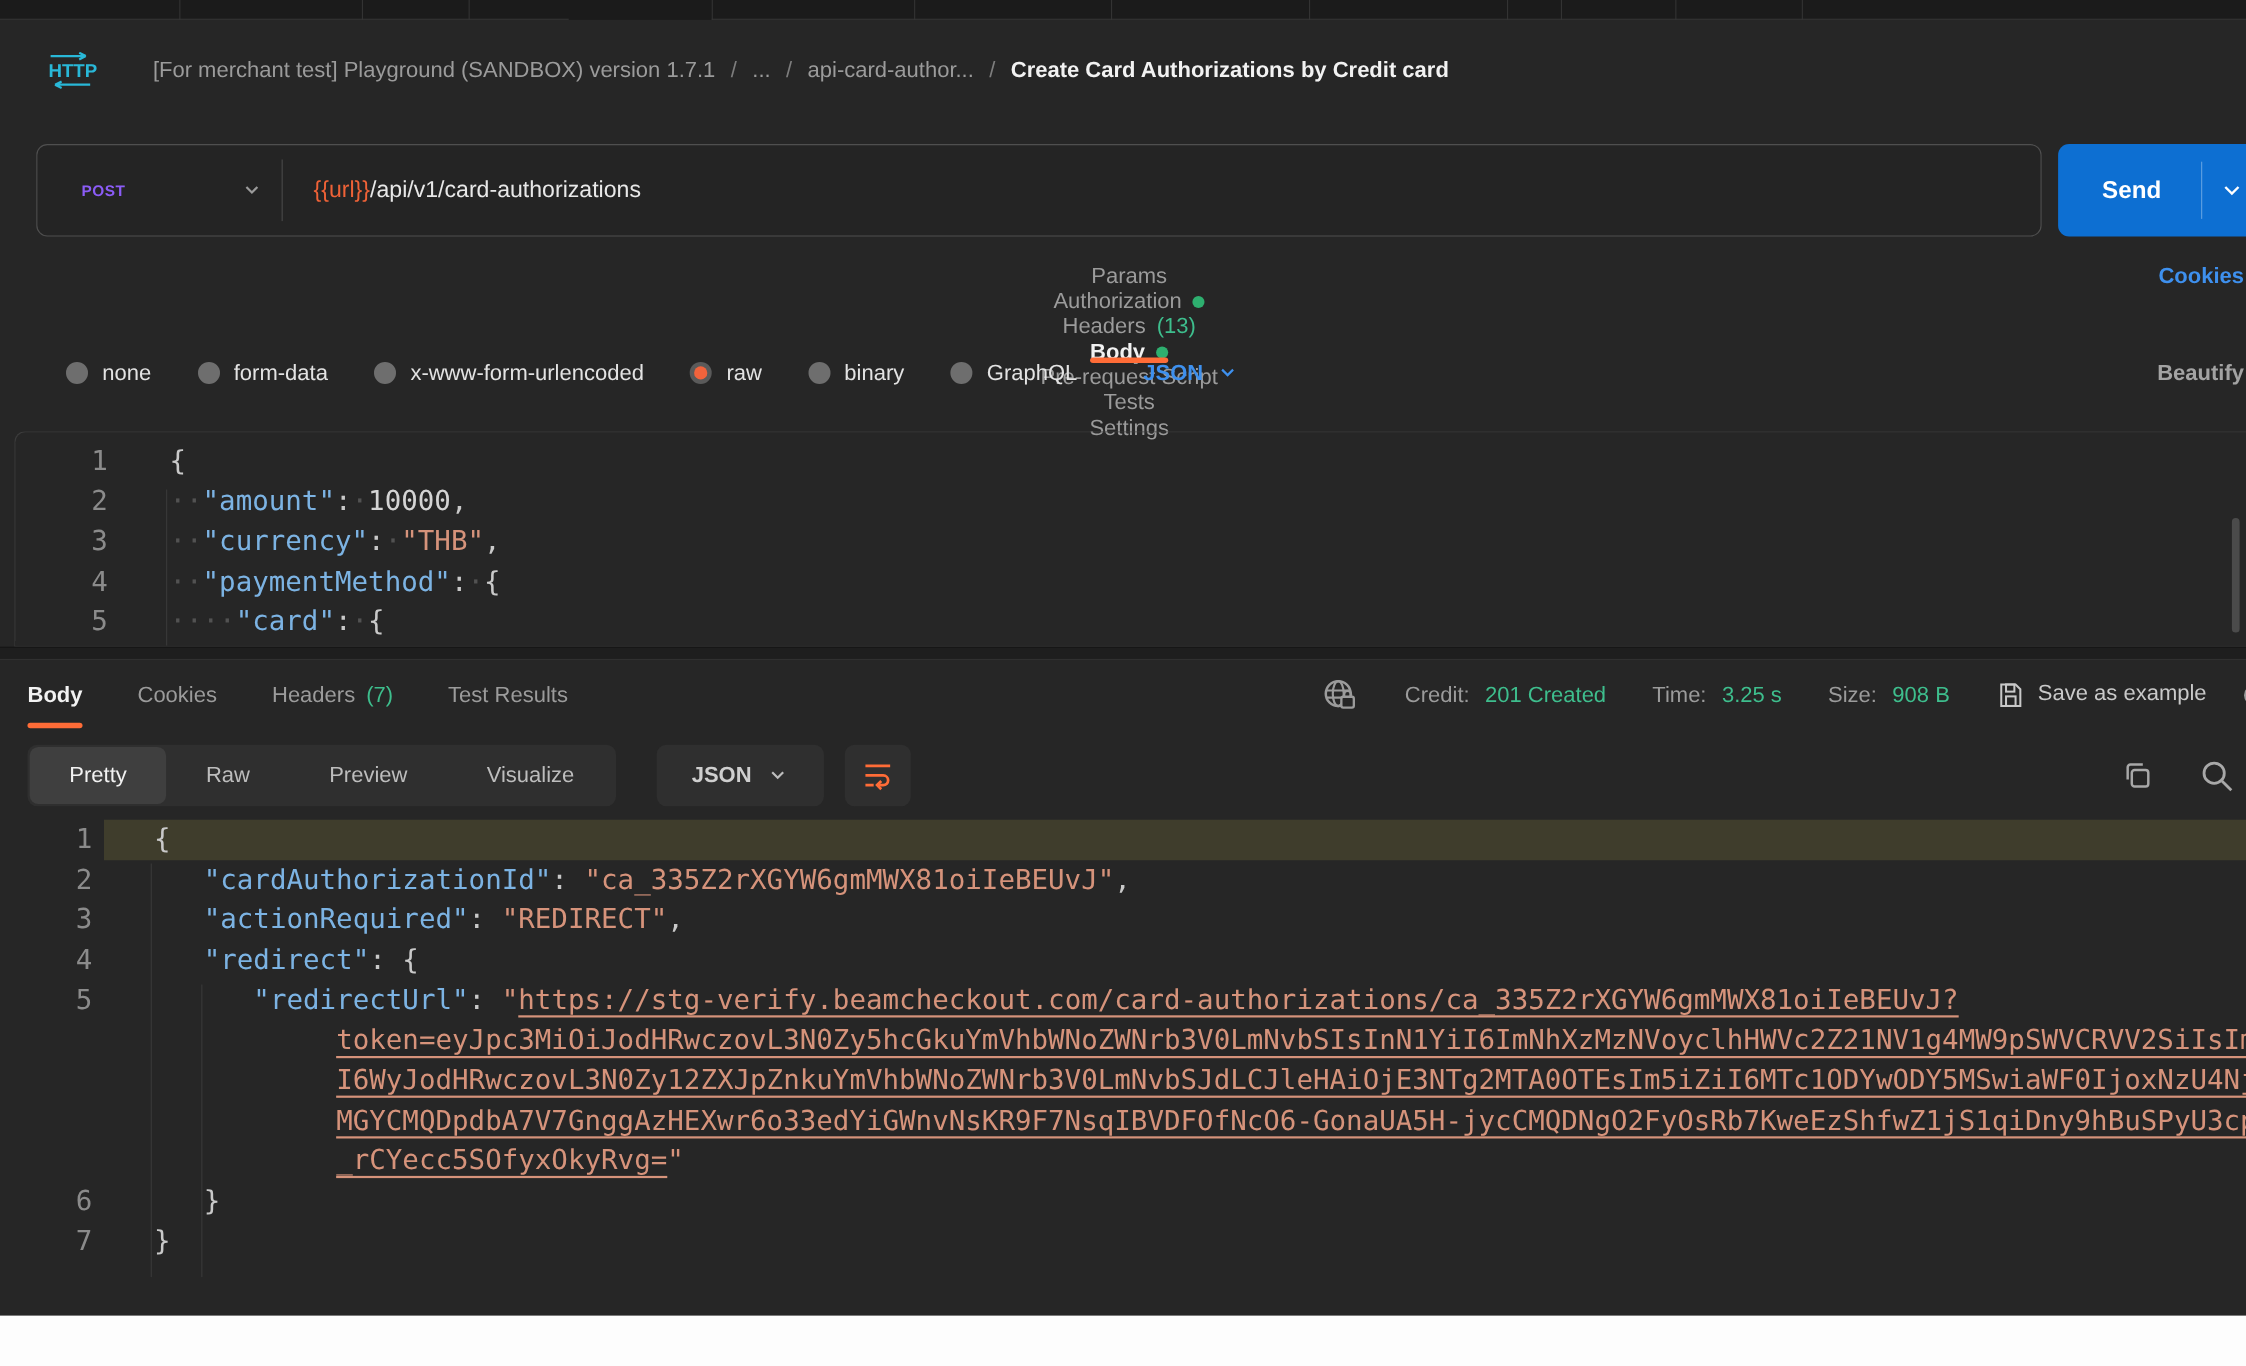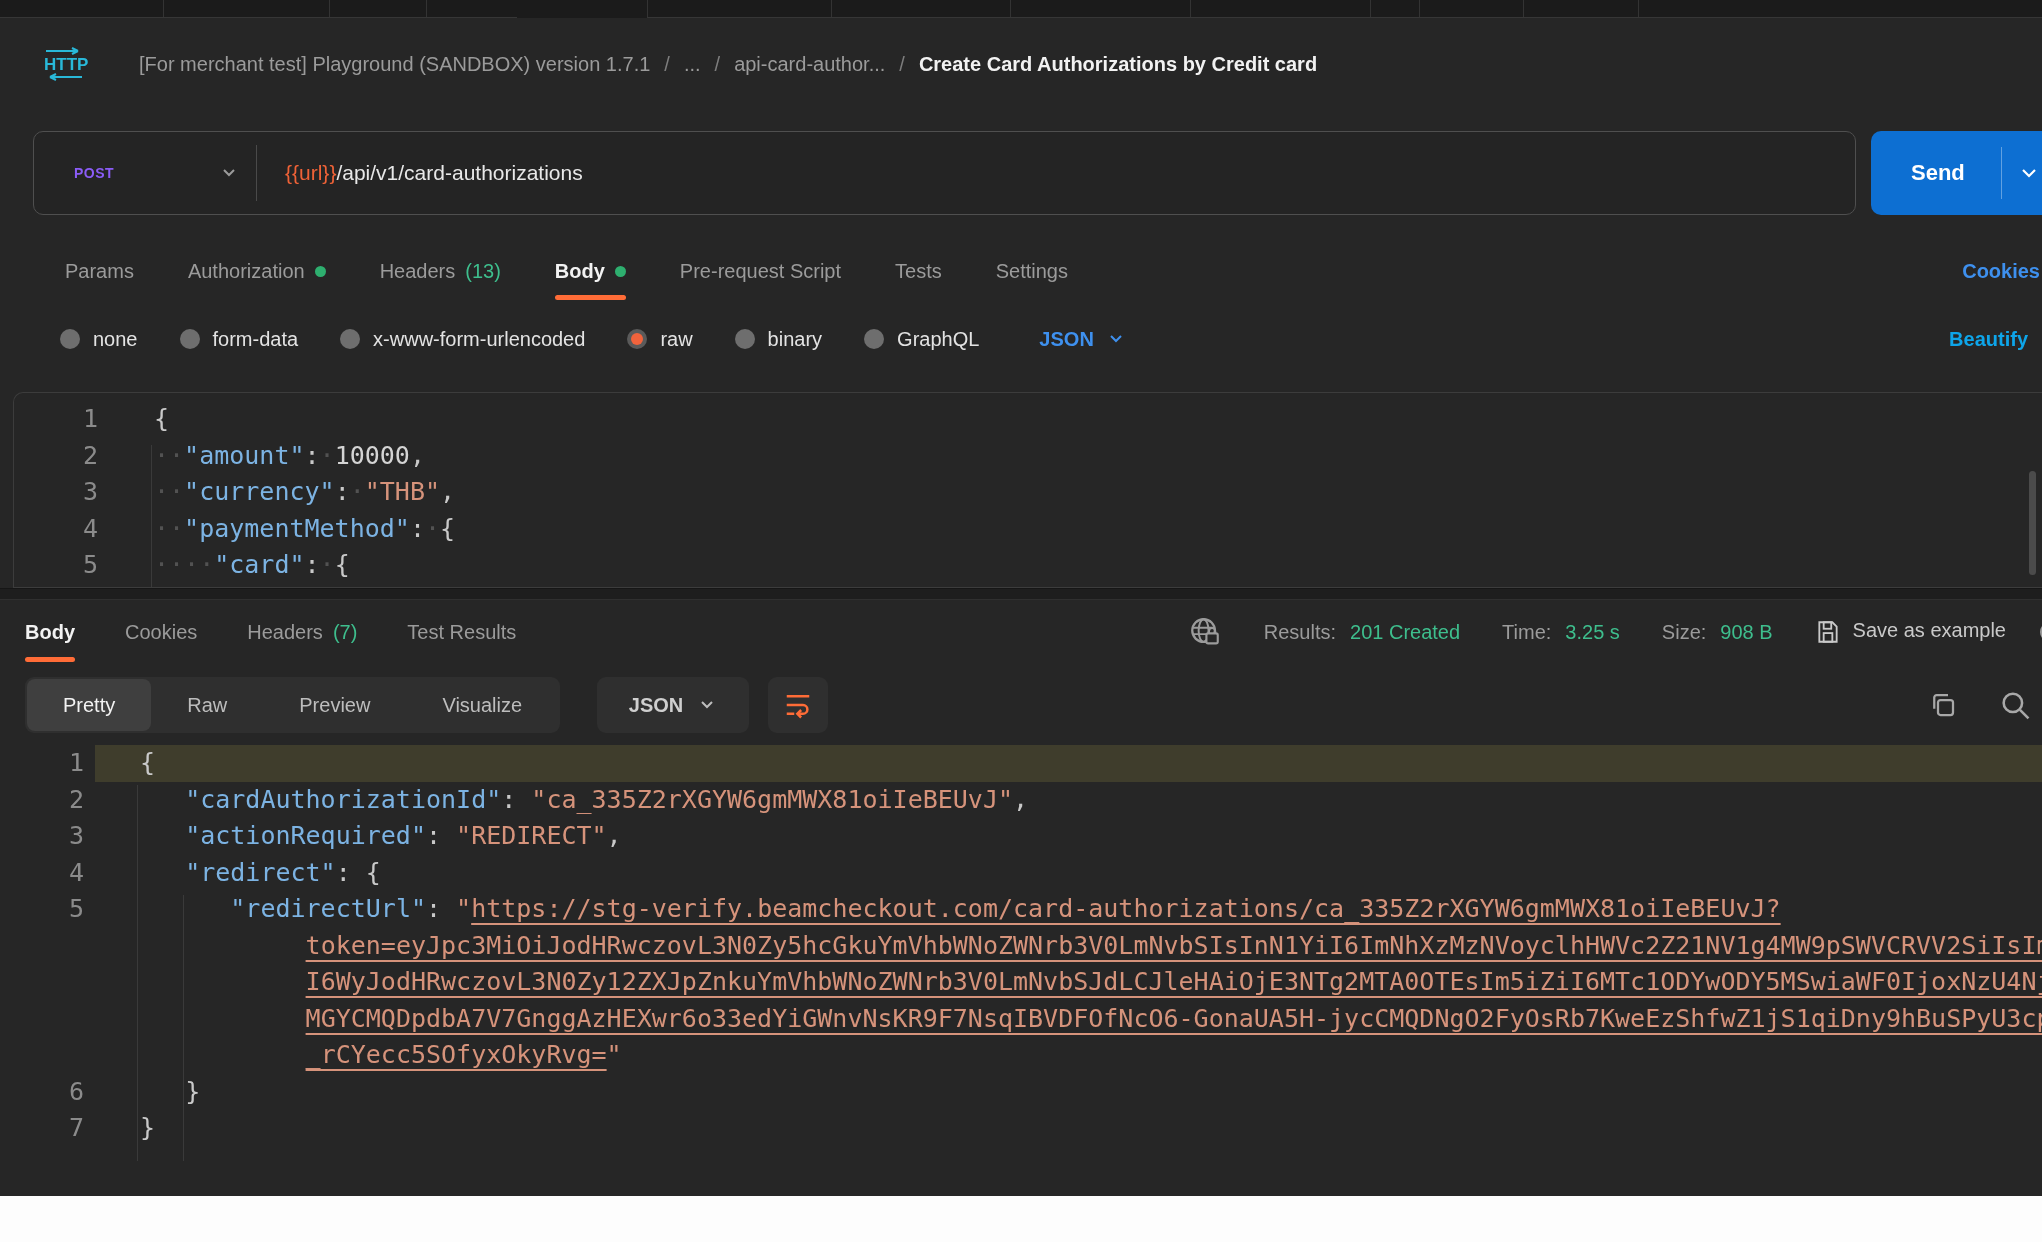--- a/index.html
+++ b/index.html
@@ -39,37 +39,37 @@
   .url-divider { width:1px; height:56px; background:#4a4a4a; }
   .urltext { padding-left:28px; font-size:21px; color:#e8e8e8; white-space:nowrap; }
   .urltext .uvar { color:#ef6237; }
   .btn-send { position:absolute; left:1871px; top:13px; width:200px; height:84px; background:#0d6fd2; border-radius:10px;
               display:flex; align-items:center; color:#fff; font-size:22px; font-weight:700; }
   .btn-send .slabel { padding-left:40px; }
   .btn-send .sdiv { position:absolute; left:130px; top:16px; width:1px; height:52px; background:rgba(255,255,255,.35); }
   .btn-send .scaret { position:absolute; left:146px; top:30px; }
 
   
-  .reqtabs { position:absolute; top:240px; left:0; width:100%; height:62px; display:flex; align-items:center; padding-left:65px; }
+  .reqtabs { position:absolute; top:240px; left:0; width:100%; height:62px; display:flex; align-items:center; padding-left:65px;flex-direction:column; }
   .rtab { position:relative; display:flex; align-items:center; gap:10px; height:62px; margin-right:54px;
           font-size:20px; color:#9b9b9b; }
   .rtab.active { color:#f2f2f2; font-weight:600; }
   .rtab.active::after { content:""; position:absolute; left:0; right:0; bottom:2px; height:5px; background:#ff6c37; border-radius:3px; }
   .gdot { width:11px; height:11px; border-radius:50%; background:#2eaf6f; display:inline-block; }
   .gcount { color:#3ebe8d; }
   .cookies-link { position:absolute; right:0px; color:#3e90ee; font-size:20px; font-weight:600; padding-right:2px; }
 
   
   .bodytype { position:absolute; top:302px; left:0; width:100%; height:74px; display:flex; align-items:center; padding-left:60px; }
   .bmode { display:flex; align-items:center; gap:13px; margin-right:42px; font-size:20px; color:#e3e3e3; }
   .rdot { width:20px; height:20px; border-radius:50%; background:#6e6e6e; position:relative; }
   .bmode.selected .rdot { background:#5a5a5a; }
   .bmode.selected .rdot::after { content:""; position:absolute; left:4px; top:4px; width:12px; height:12px; border-radius:50%; background:#f1633c; }
   .lang-dd { display:flex; align-items:center; gap:12px; margin-left:18px; color:#3e90ee; font-size:20px; font-weight:700; }
-  .beautify-link { position:absolute; right:0; color:#0ea5e9; font-size:20px; font-weight:600; padding-right:14px; }
+  .beautify-link { position:absolute; right:0; color:#a3a3a3; font-size:20px; font-weight:600; padding-right:2px; }
 
   
   .editor { font-family:"DejaVu Sans Mono", monospace; font-size:25px; }
   .cl { display:flex; height:36.5px; line-height:36.5px; position:relative; }
   .cl .ln { flex:0 0 84px; text-align:right; color:#8b8b8b; }
   .cl .ct { margin-left:56px; white-space:pre; }
   .cl.hl { background:linear-gradient(90deg, rgba(0,0,0,0) 0 95px, #3f3d2c 95px 100%); }
   .tk-key { color:#7cb3e3; }
   .tk-str { color:#d6937b; }
   .tk-num { color:#d4d4d4; }
@@ -290,21 +290,21 @@
 
     <div class="resp-meta">
       <svg width="34" height="34" viewBox="0 0 24 24">
         <circle cx="11" cy="11" r="8" stroke="#9b9b9b" stroke-width="1.6" fill="none"></circle>
         <ellipse cx="11" cy="11" rx="3.5" ry="8" stroke="#9b9b9b" stroke-width="1.4" fill="none"></ellipse>
         <path d="M3.5 9 h15 M3.5 13.5 h10" stroke="#9b9b9b" stroke-width="1.4" fill="none"></path>
         <rect x="13" y="13" width="8" height="7" rx="1.2" fill="#262626" stroke="#9b9b9b" stroke-width="1.5"></rect>
         <path d="M14.8 13 v-1.6 a2.2 2.2 0 0 1 4.4 0 V13" stroke="#9b9b9b" stroke-width="1.5" fill="none"></path>
       </svg>
       <span class="gap"></span>
-      <span>Results:</span>
+      <span>Credit:</span>
       <span class="mv">201 Created</span>
       <span class="gap"></span>
       <span>Time:</span>
       <span class="mv">3.25 s</span>
       <span class="gap"></span>
       <span>Size:</span>
       <span class="mv">908 B</span>
       <span class="gap"></span>
       <div class="save-example">
         <svg width="26" height="26" viewBox="0 0 24 24">

